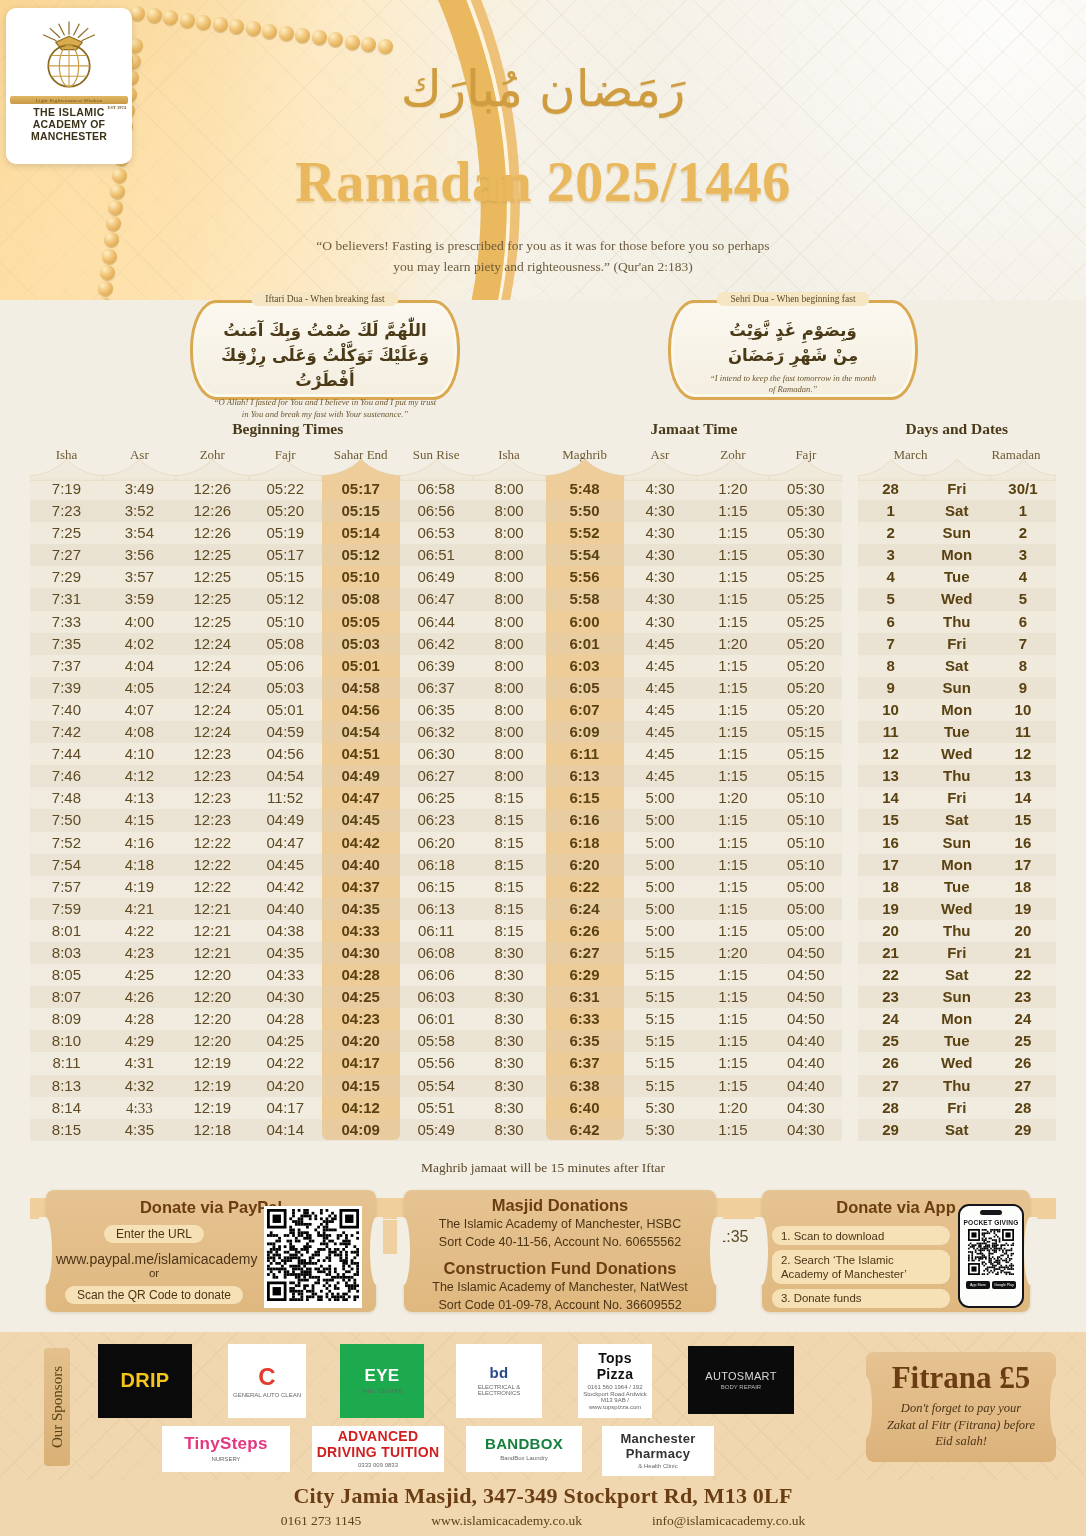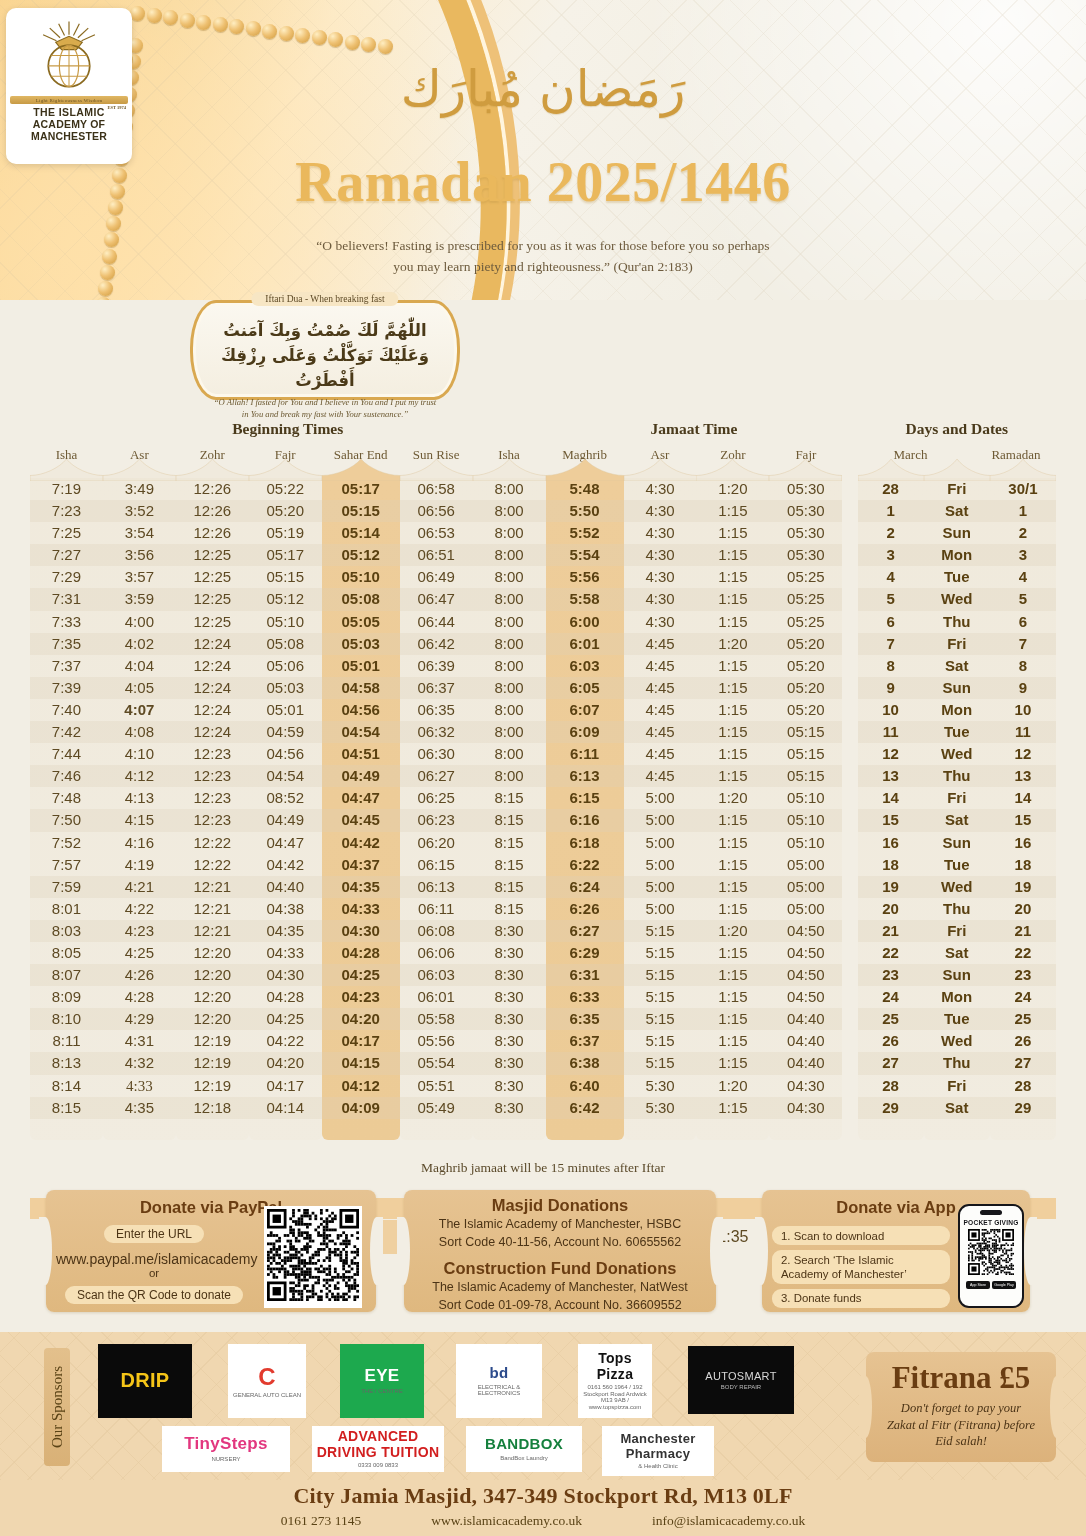--- a/index.html
+++ b/index.html
@@ -526,20 +526,31 @@
       <div class="tag">Iftari Dua - When breaking fast</div>
       <div class="ar">
         <div>اللّٰهُمَّ لَكَ صُمْتُ وَبِكَ آمَنتُ</div>
         <div>وَعَلَيْكَ تَوَكَّلْتُ وَعَلَى رِزْقِكَ أَفْطَرْتُ</div>
       </div>
       <div class="tr">
         <div>“O Allah! I fasted for You and I believe in You and I put my trust</div>
         <div>in You and break my fast with Your sustenance.”</div>
       </div>
     </div>
+    <div class="dua right">
+      <div class="tag">Sehri Dua - When beginning fast</div>
+      <div class="ar">
+        <div>وَبِصَوْمِ غَدٍ نَّوَيْتُ</div>
+        <div>مِنْ شَهْرِ رَمَضَانَ</div>
+      </div>
+      <div class="tr">
+        <div>“I intend to keep the fast tomorrow in the month</div>
+        <div>of Ramadan.”</div>
+      </div>
+    </div>
   </div>
 
   <div class="table-zone">
     <div class="grp-title" id="gt-beg" style="left: 0px; width: 515.544px;">Beginning Times</div>
     <div class="grp-title" id="gt-jam" style="left: 515.544px; width: 296.777px;">Jamaat Time</div>
     <div class="grp-title" id="gt-dat" style="left: 827.583px; width: 198.417px;">Days and Dates</div>
 
     <div id="col-heads">
         <div class="col-head" style="left: 0px; width: 72.9223px;">Isha</div>
         <div class="col-head" style="left: 72.9223px; width: 72.9223px;">Asr</div>
@@ -796,21 +807,21 @@
               <td style="width: 72.9223px;">4:45</td>
               <td style="width: 72.9223px;">1:15</td>
               <td style="width: 72.9223px;">05:20</td>
               <td class="gap" style="width: 15.2628px;"></td>
               <td class="day" style="width: 66.1388px;">9</td>
               <td class="day" style="width: 66.1388px;">Sun</td>
               <td class="day" style="width: 66.1388px;">9</td>
             </tr>
             <tr class="">
               <td style="width: 72.9223px;">7:40</td>
-              <td style="width: 72.9223px; font-weight: bold;">4:07</td>
+              <td style="width: 72.9223px;">4:07</td>
               <td style="width: 72.9223px;">12:24</td>
               <td style="width: 72.9223px;">05:01</td>
               <td class="b" style="width: 78.0099px;">04:56</td>
               <td style="width: 72.9223px;">06:35</td>
               <td style="width: 72.9223px;">8:00</td>
               <td class="b" style="width: 78.0099px;">6:07</td>
               <td style="width: 72.9223px;">4:45</td>
               <td style="width: 72.9223px;">1:15</td>
               <td style="width: 72.9223px;">05:20</td>
               <td class="gap" style="width: 15.2628px;"></td>
@@ -866,21 +877,21 @@
               <td style="width: 72.9223px;">05:15</td>
               <td class="gap" style="width: 15.2628px;"></td>
               <td class="day" style="width: 66.1388px;">13</td>
               <td class="day" style="width: 66.1388px;">Thu</td>
               <td class="day" style="width: 66.1388px;">13</td>
             </tr>
             <tr class="">
               <td style="width: 72.9223px;">7:48</td>
               <td style="width: 72.9223px;">4:13</td>
               <td style="width: 72.9223px;">12:23</td>
-              <td style="width: 72.9223px;">08:52</td>
+              <td style="width: 72.9223px;">11:52</td>
               <td class="b" style="width: 78.0099px;">04:47</td>
               <td style="width: 72.9223px;">06:25</td>
               <td style="width: 72.9223px;">8:15</td>
               <td class="b" style="width: 78.0099px;">6:15</td>
               <td style="width: 72.9223px;">5:00</td>
               <td style="width: 72.9223px;">1:20</td>
               <td style="width: 72.9223px;">05:10</td>
               <td class="gap" style="width: 15.2628px;"></td>
               <td class="day" style="width: 66.1388px;">14</td>
               <td class="day" style="width: 66.1388px;">Fri</td>
@@ -912,20 +923,37 @@
               <td style="width: 72.9223px;">06:20</td>
               <td style="width: 72.9223px;">8:15</td>
               <td class="b" style="width: 78.0099px;">6:18</td>
               <td style="width: 72.9223px;">5:00</td>
               <td style="width: 72.9223px;">1:15</td>
               <td style="width: 72.9223px;">05:10</td>
               <td class="gap" style="width: 15.2628px;"></td>
               <td class="day" style="width: 66.1388px;">16</td>
               <td class="day" style="width: 66.1388px;">Sun</td>
               <td class="day" style="width: 66.1388px;">16</td>
+            </tr>
+            <tr class="odd">
+              <td style="width: 72.9223px;">7:54</td>
+              <td style="width: 72.9223px;">4:18</td>
+              <td style="width: 72.9223px;">12:22</td>
+              <td style="width: 72.9223px;">04:45</td>
+              <td class="b" style="width: 78.0099px;">04:40</td>
+              <td style="width: 72.9223px;">06:18</td>
+              <td style="width: 72.9223px;">8:15</td>
+              <td class="b" style="width: 78.0099px;">6:20</td>
+              <td style="width: 72.9223px;">5:00</td>
+              <td style="width: 72.9223px;">1:15</td>
+              <td style="width: 72.9223px;">05:10</td>
+              <td class="gap" style="width: 15.2628px;"></td>
+              <td class="day" style="width: 66.1388px;">17</td>
+              <td class="day" style="width: 66.1388px;">Mon</td>
+              <td class="day" style="width: 66.1388px;">17</td>
             </tr>
             <tr class="">
               <td style="width: 72.9223px; text-align: center;">7:57</td>
               <td style="width: 72.9223px;">4:19</td>
               <td style="width: 72.9223px;">12:22</td>
               <td style="width: 72.9223px;">04:42</td>
               <td class="b" style="width: 78.0099px;">04:37</td>
               <td style="width: 72.9223px;">06:15</td>
               <td style="width: 72.9223px;">8:15</td>
               <td class="b" style="width: 78.0099px;">6:22</td>

